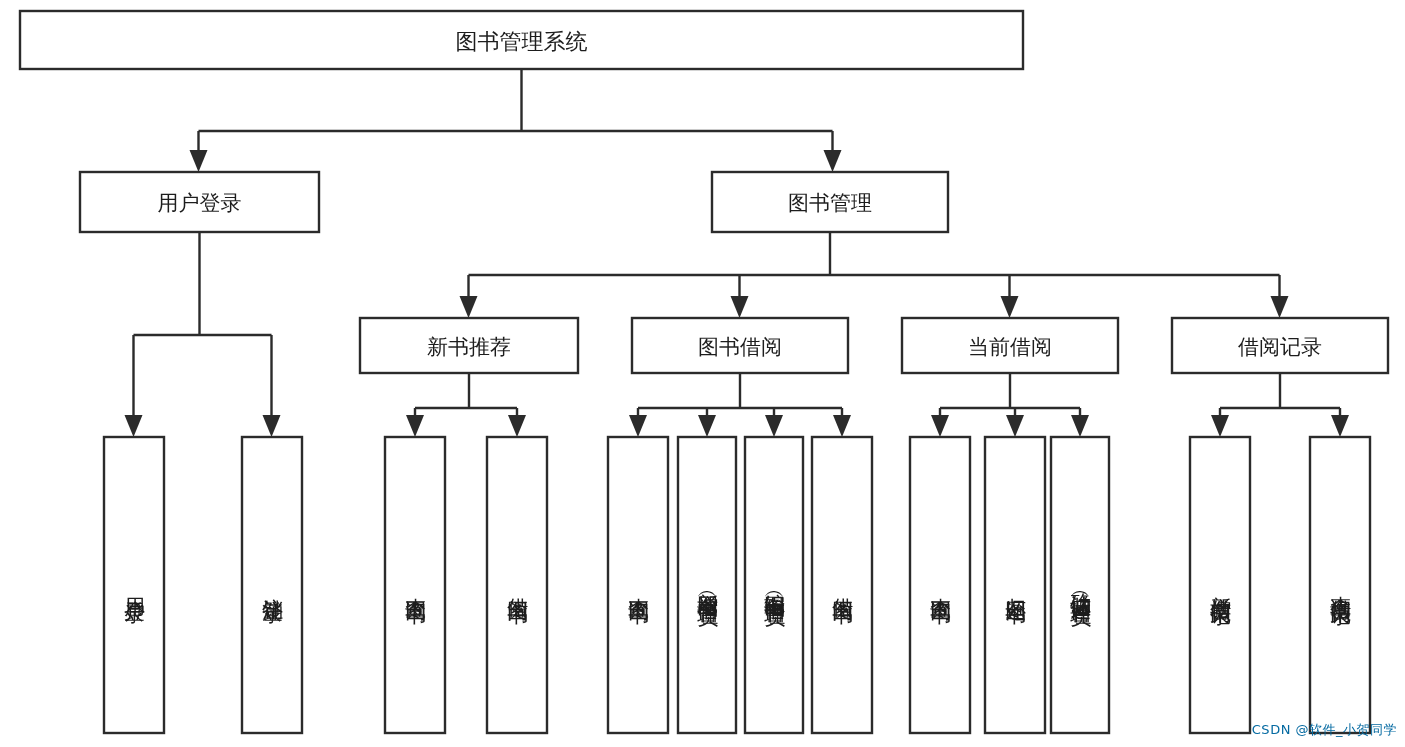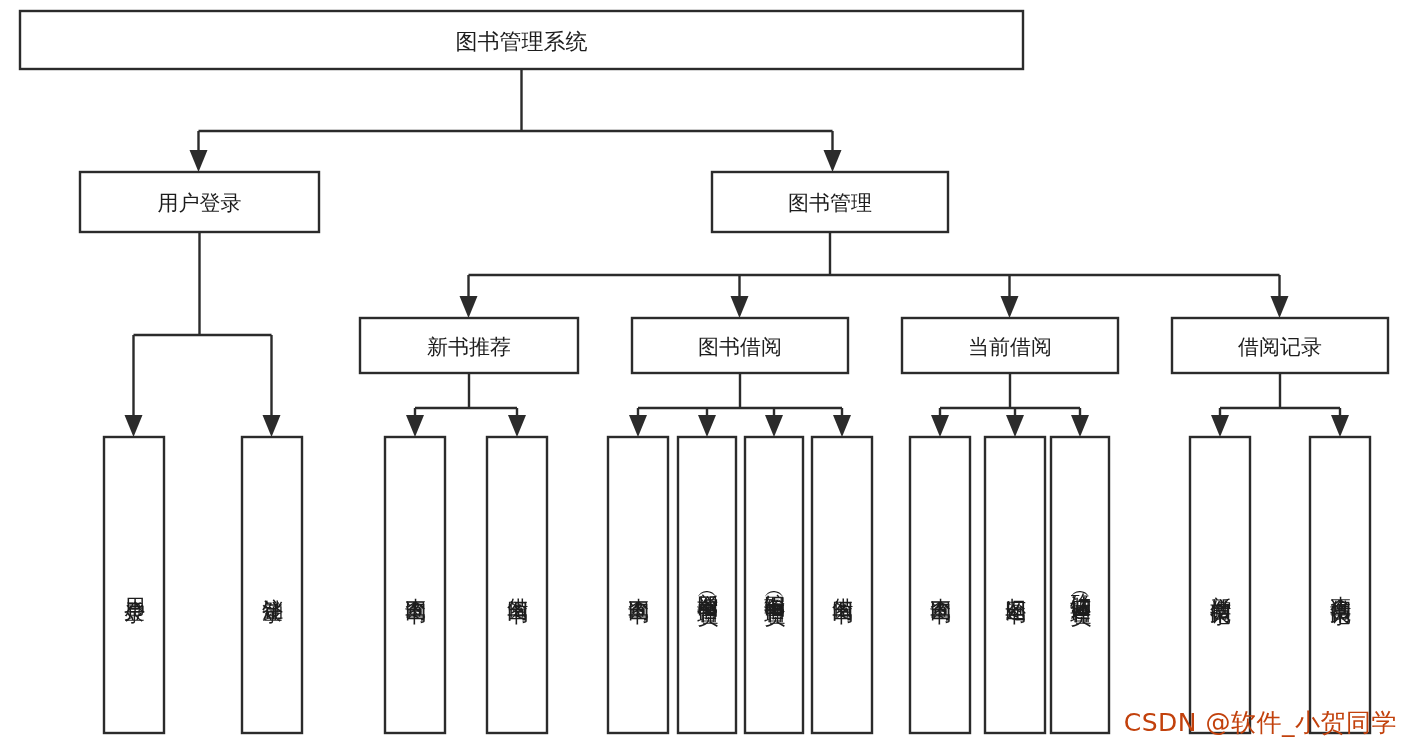--- a/index.html
+++ b/index.html
@@ -68,22 +68,22 @@
     line-height: 1.22;
     letter-spacing: 2px;
     color: #1d1d1d;
     white-space: nowrap;
   }
   .watermark {
     position: absolute;
     right: 8px;
     bottom: 8px;
     font-family: "DejaVu Sans", "Liberation Sans", sans-serif;
-    font-size: 25px;
-    color: #c2410c;
+    font-size: 13px;
+    color: #0369a1;
     letter-spacing: 0.5px;
     white-space: nowrap;
   }
 </style>
 </head>
 <body>
 
 <div id="diagram-root">
   <svg class="diagram" viewBox="0 0 1405 747">
     <g id="connectors-layer">

